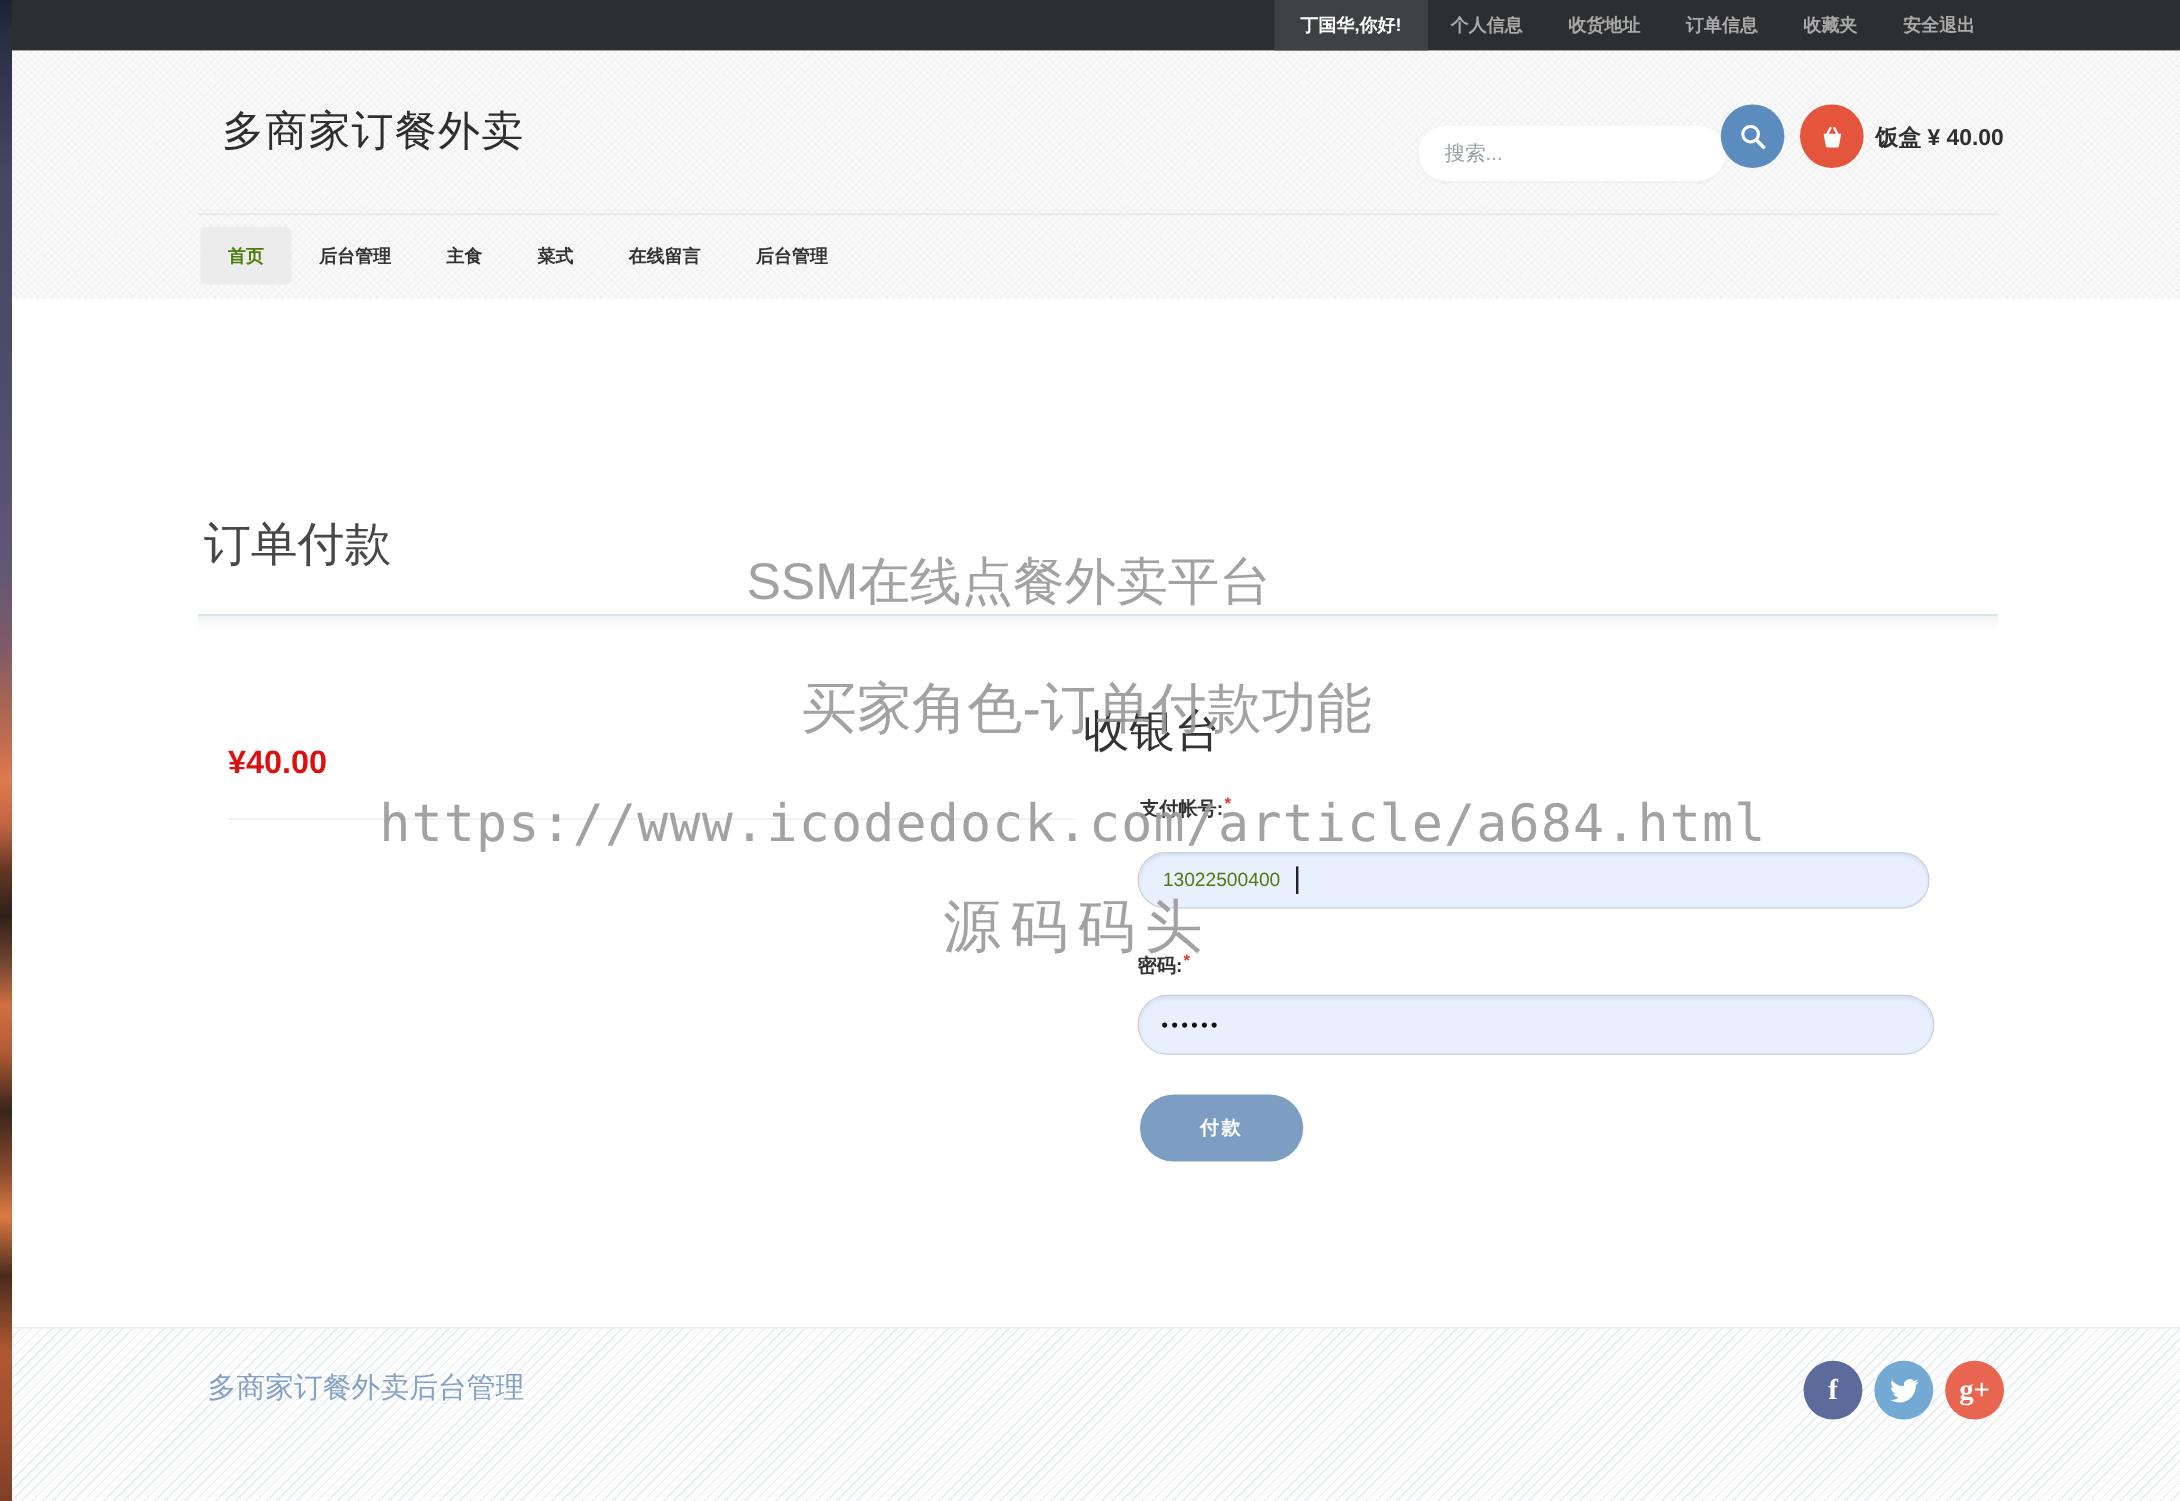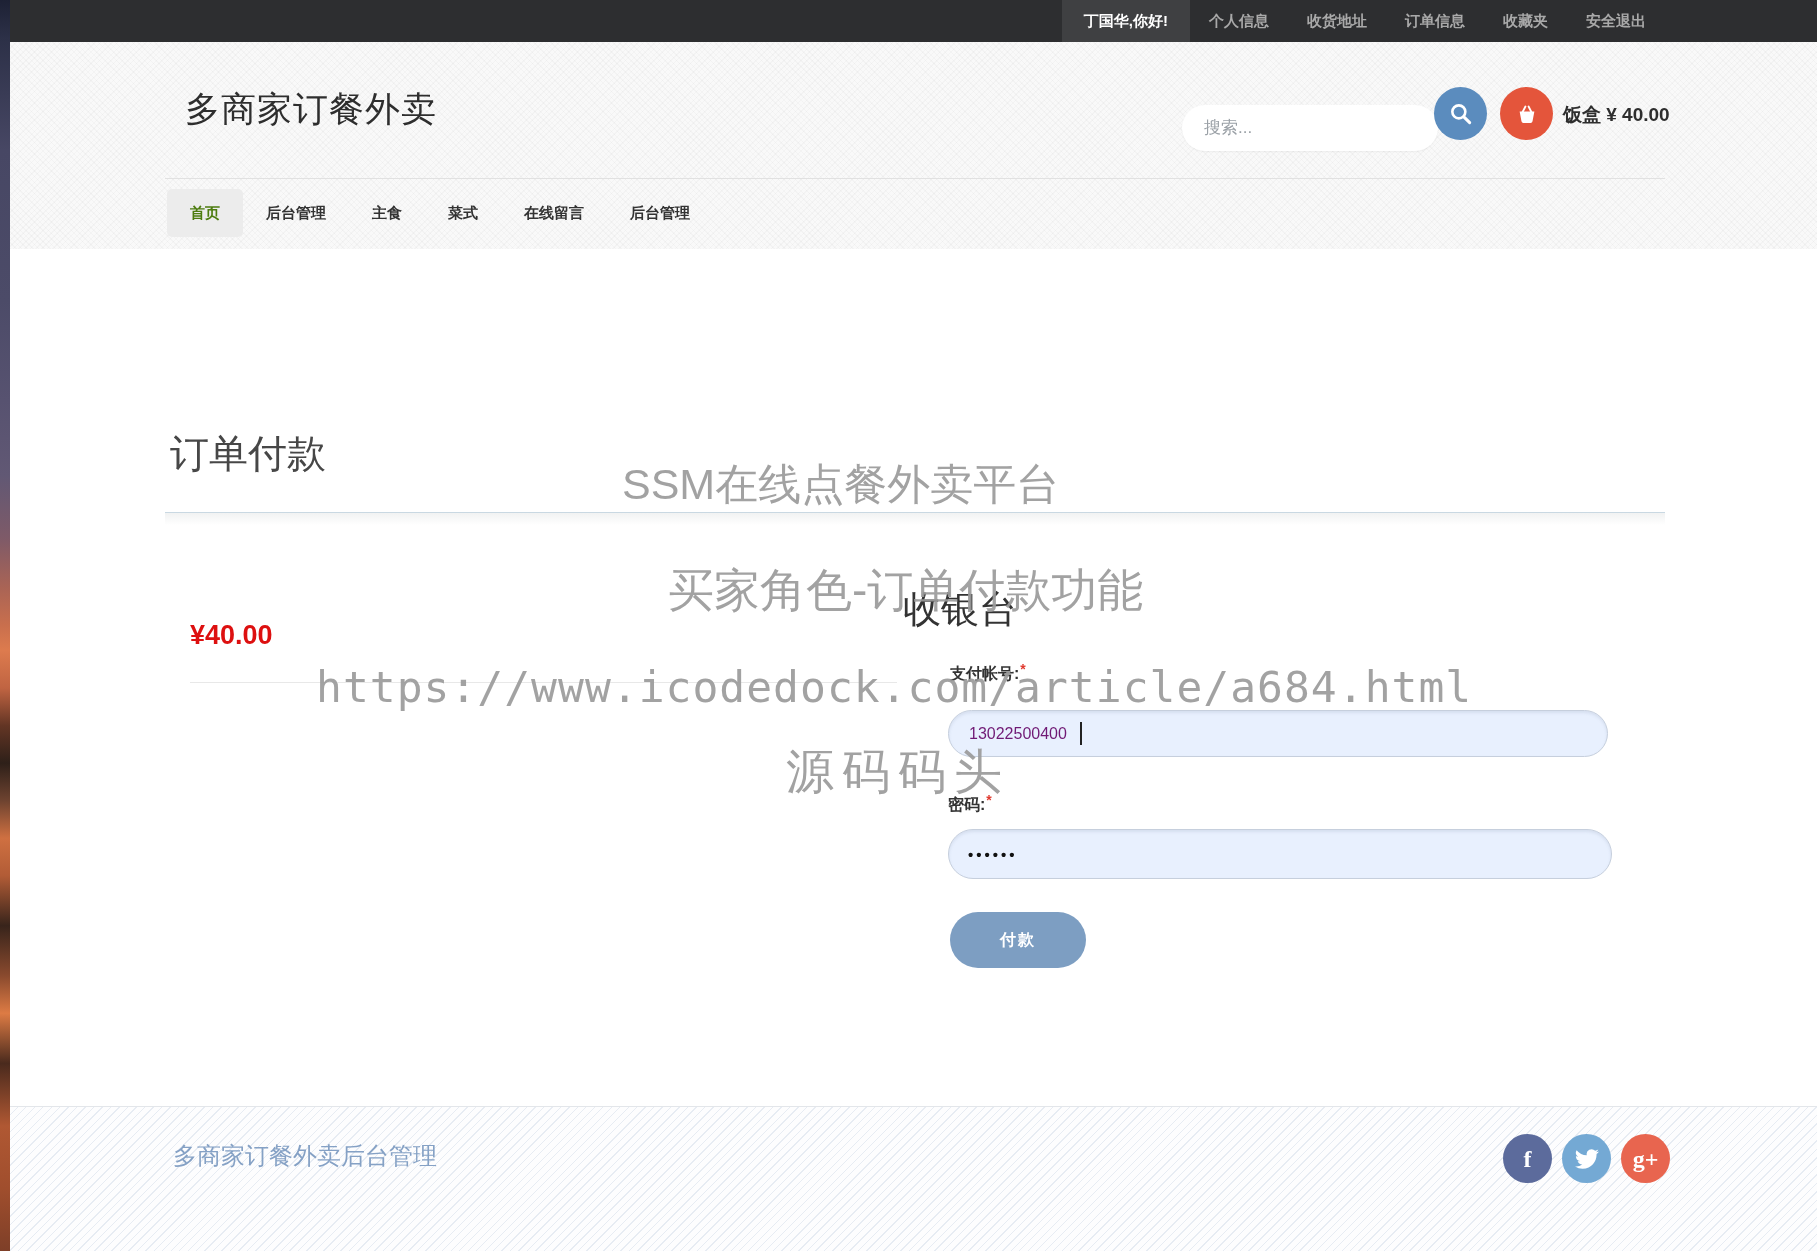--- a/index.html
+++ b/index.html
@@ -60,21 +60,21 @@
     background:linear-gradient(#f1f2f2, #ffffff); }
   .price { position:absolute; left:180px; top:371px; font-size:27px; font-weight:bold; color:#dd1010; white-space:nowrap; }
   .price-divider { position:absolute; left:180px; top:433px; width:707px; border-top:1px solid #e8e8e8; }
   .cashier-title { position:absolute; left:893px; top:335px; font-size:38px; font-weight:400; color:#333; z-index:6; white-space:nowrap; }
   .field-label { position:absolute; font-size:16px; font-weight:bold; color:#333; z-index:6; white-space:nowrap; }
   .label-account { left:940px; top:415px; }
   .label-password { left:938px; top:546px; }
   .req { color:#e03a2f; font-size:14px; position:relative; top:-5px; left:1px; }
   .form-input {
     position:absolute; z-index:6; border:1px solid #c6cfdd; outline:none;
-    background:#e8f0fe; color:#701a75; font-family:inherit;
+    background:#e8f0fe; color:#4d7c0f; font-family:inherit;
     box-shadow:inset 0 2px 3px rgba(90,110,140,0.13);
   }
   .account-input { left:938px; top:461px; width:660px; height:47px; border-radius:24px; padding:0 20px; font-size:16px; }
   .password-input { left:938px; top:580px; width:664px; height:50px; border-radius:25px; padding:0 19px; font-size:15px; font-weight:bold; letter-spacing:3px; color:#111; }
   .caret { position:absolute; left:1070px; top:473px; width:2px; height:23px; background:#222; z-index:7; }
   .pay-button {
     position:absolute; left:940px; top:663px; width:136px; height:56px; border:none; border-radius:28px;
     background:#7d9ec2; color:#ffffff; font-size:16px; font-weight:bold; letter-spacing:2px;
     font-family:inherit; cursor:pointer; z-index:6;
   }

